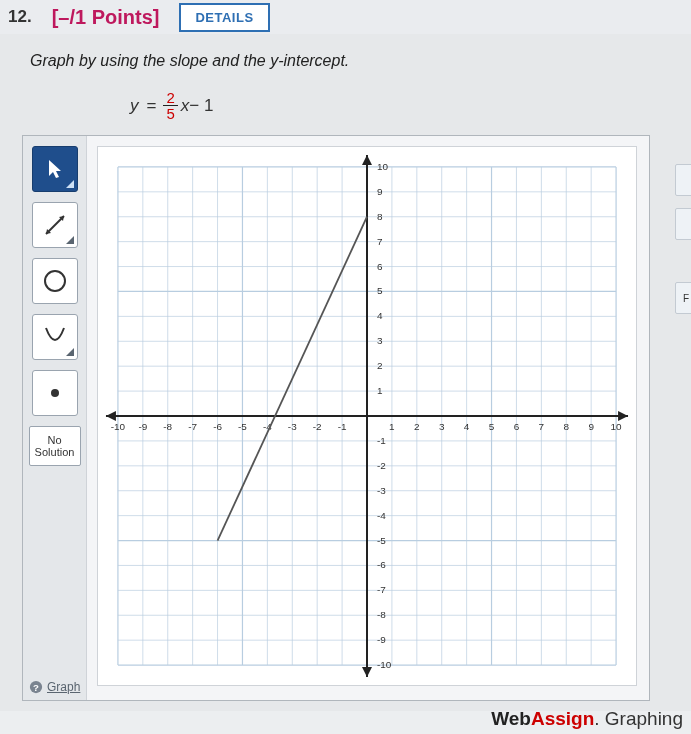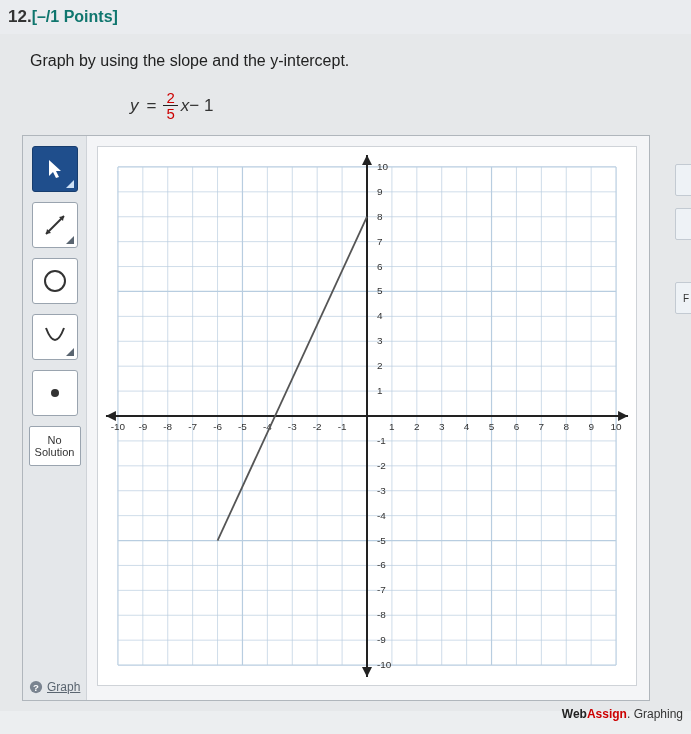--- a/index.html
+++ b/index.html
@@ -9,42 +9,42 @@
     height: 734px;
     font-family: Arial, Helvetica, sans-serif;
     background: #eceef0;
     color: #333;
     overflow: hidden;
     position: relative;
   }
   .topbar {
     display: flex;
     align-items: center;
-    gap: 0;
+    gap: 20px;
     padding: 0 8px;
     height: 34px;
     background: #eaecef;
   }
   .qnum { font-size: 17px; font-weight: bold; color: #333; }
-  .points { font-size: 16px; font-weight: bold; color: #0f766e; }
+  .points { font-size: 20px; font-weight: bold; color: #be185d; }
   .btn-top {
     border: 2px solid #2e6fb3;
     background: #fff;
     color: #2e6fb3;
     font-weight: bold;
     font-size: 13px;
     padding: 5px 14px;
     letter-spacing: 0.5px;
     cursor: pointer;
   }
   .content {
     background: #e6e8ea;
     padding: 18px 30px 10px 30px;
   }
-  .prompt { font-size: 16px; color: #222; margin-bottom: 20px; }
+  .prompt { font-size: 16px; color: #222; margin-bottom: 20px; font-style: italic; }
   .equation {
     font-size: 17px;
     margin: 8px 0 14px 100px;
     display: flex;
     align-items: center;
   }
   .equation .y { font-style: italic; margin-right: 4px; }
   .frac { display: inline-flex; flex-direction: column; align-items: center; margin: 0 3px; line-height: 1; }
   .frac .num { color: #c00; font-size: 15px; border-bottom: 1.5px solid #222; padding: 0 3px; }
   .frac .den { color: #c00; font-size: 15px; padding: 0 3px; }
@@ -115,22 +115,22 @@
   .plot {
     width: 540px;
     height: 540px;
     background: #fff;
     position: relative;
     border: 1px solid #cfd3d8;
   }
   .brand {
     position: absolute;
     right: 8px;
-    bottom: 13px;
-    font-size: 12px;
+    bottom: 4px;
+    font-size: 19px;
     color: #333;
   }
   .brand .wa1 { font-weight: bold; color: #222; }
   .brand .wa2 { font-weight: bold; color: #c00; }
   .rtools {
     position: absolute;
     right: 0;
     top: 164px;
     width: 16px;
     display: flex;
@@ -145,20 +145,21 @@
     font-size: 10px;
     display: flex; align-items:center; justify-content:center;
   }
 </style>
 </head>
 <body>
 
 <div class="topbar">
   <span class="qnum">12.</span>
   <span class="points">[–/1 Points]</span>
+  <button class="btn-top">DETAILS</button>
 </div>
 
 <div class="content">
   <div class="prompt">Graph by using the slope and the y-intercept.</div>
 
   <div class="equation">
     <span class="y">y</span>
     <span style="margin:0 4px;">=</span>
     <span class="frac">
       <span class="num">2</span>

